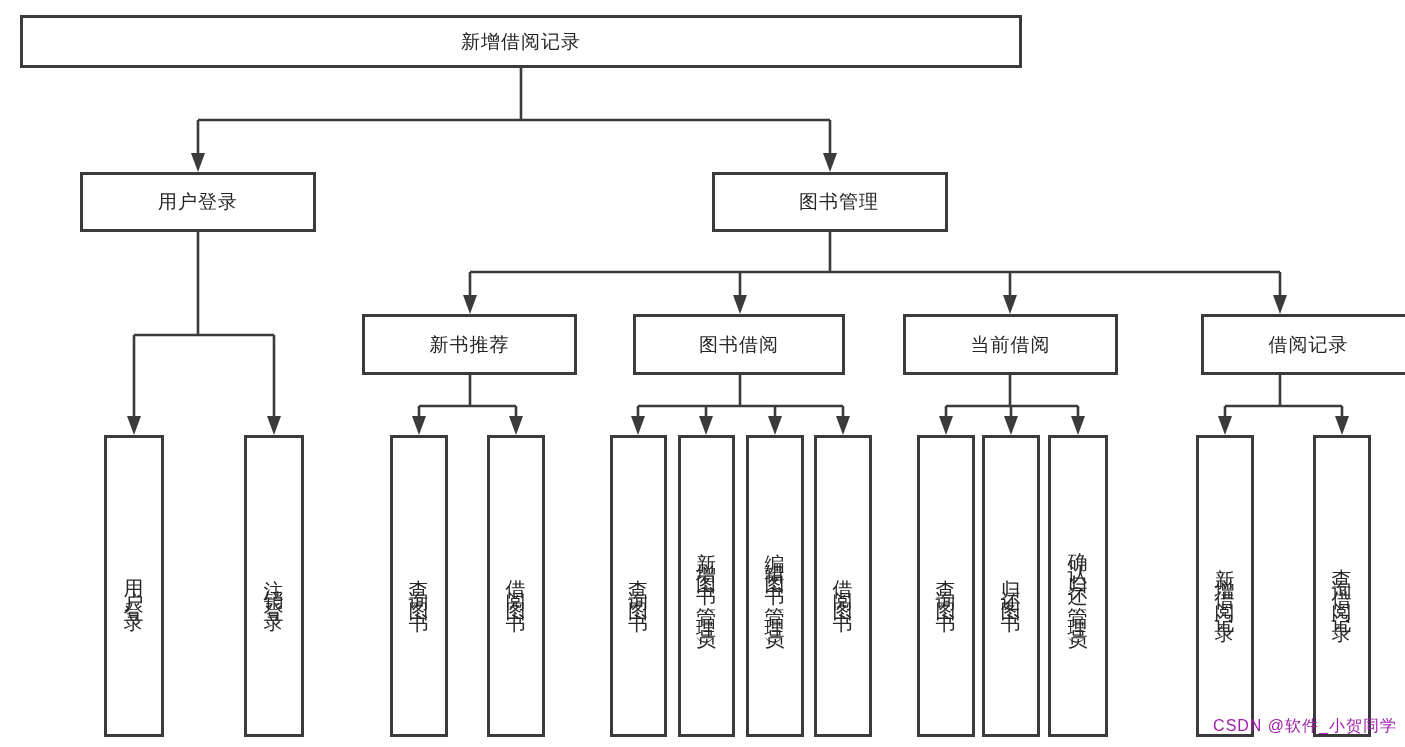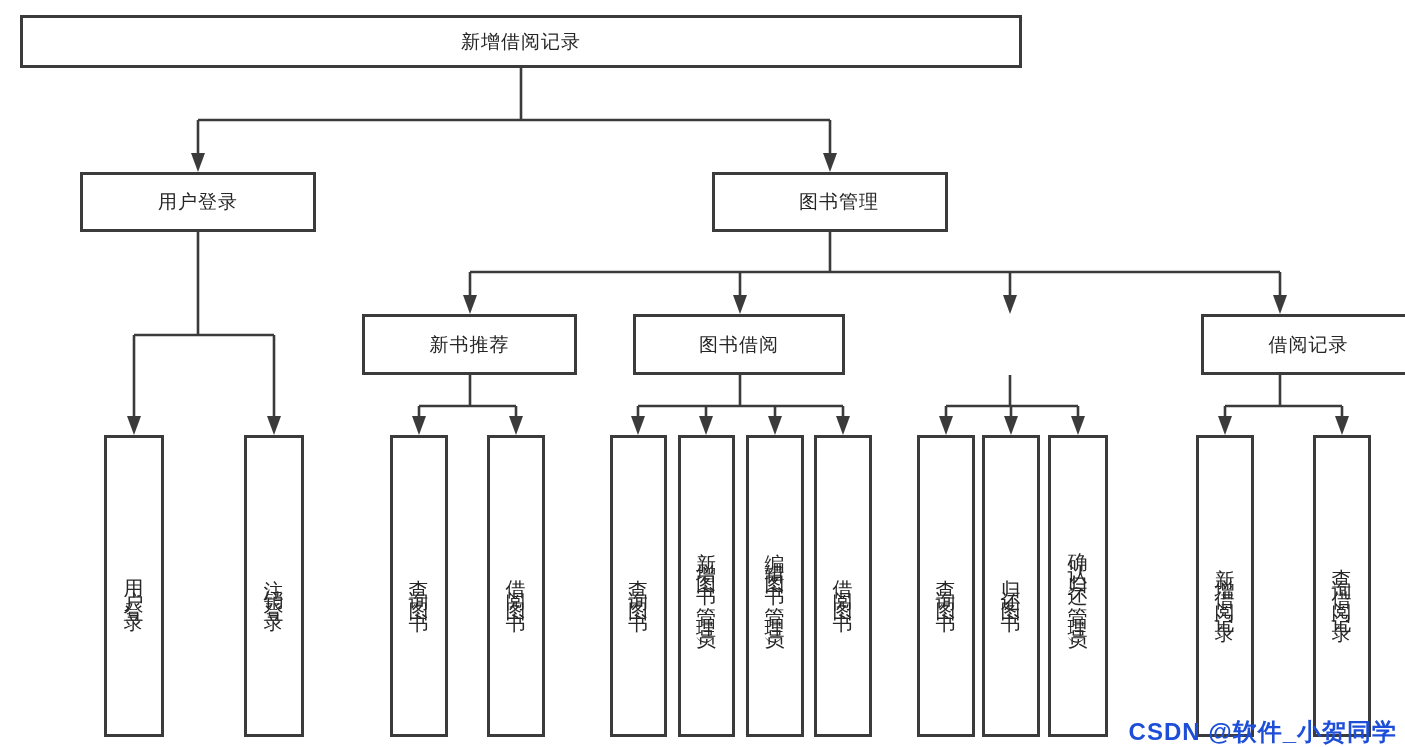--- a/index.html
+++ b/index.html
@@ -66,24 +66,23 @@
   .lfD1 { left: 917px;  width: 58px; }
   .lfD2 { left: 982px;  width: 58px; }
   .lfD3 { left: 1048px; width: 60px; }
   .lfE1 { left: 1196px; width: 58px; }
   .lfE2 { left: 1313px; width: 58px; }
   .watermark {
     position: absolute;
     right: 8px;
     top: 716px;
     z-index: 3;
-    color: #1d4ed8;
-    font-size: 24px;
+    color: #a21caf;
+    font-size: 16px;
     letter-spacing: 1px;
-    font-weight: bold;
   }
   .wires path { stroke: #3b3b3b; stroke-width: 2.6; fill: none; }
   .wires polygon { fill: #3b3b3b; stroke: none; }
 </style>
 </head>
 <body>
 
 <div class="canvas">
 
   <svg class="wires" viewBox="0 0 1405 747" xmlns="http://www.w3.org/2000/svg">
@@ -158,20 +157,21 @@
     </g>
   </svg>
 
   <div class="node n-root">新增借阅记录</div>
 
   <div class="node n-l2a">用户登录</div>
   <div class="node n-l2b">图书管理</div>
 
   <div class="node n-l3b">图书借阅</div>
   <div class="node n-l3a">新书推荐</div>
+  <div class="node n-l3c">当前借阅</div>
   <div class="node n-l3d">借阅记录</div>
 
   <div class="node leaf lf lfA1">用户登录</div>
   <div class="node leaf lf lfA2">注销登录</div>
 
   <div class="node leaf lf lfB1">查询图书</div>
   <div class="node leaf lf lfB2">借阅图书</div>
 
   <div class="node leaf lf lfC1">查询图书</div>
   <div class="node leaf lf lfC2">新增图书（管理员）</div>

